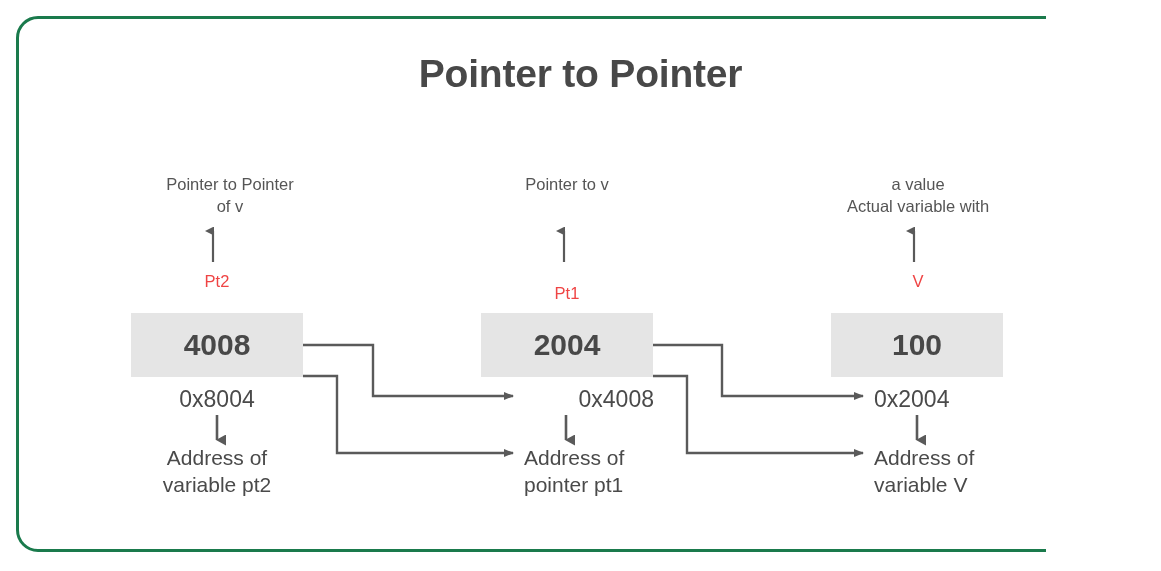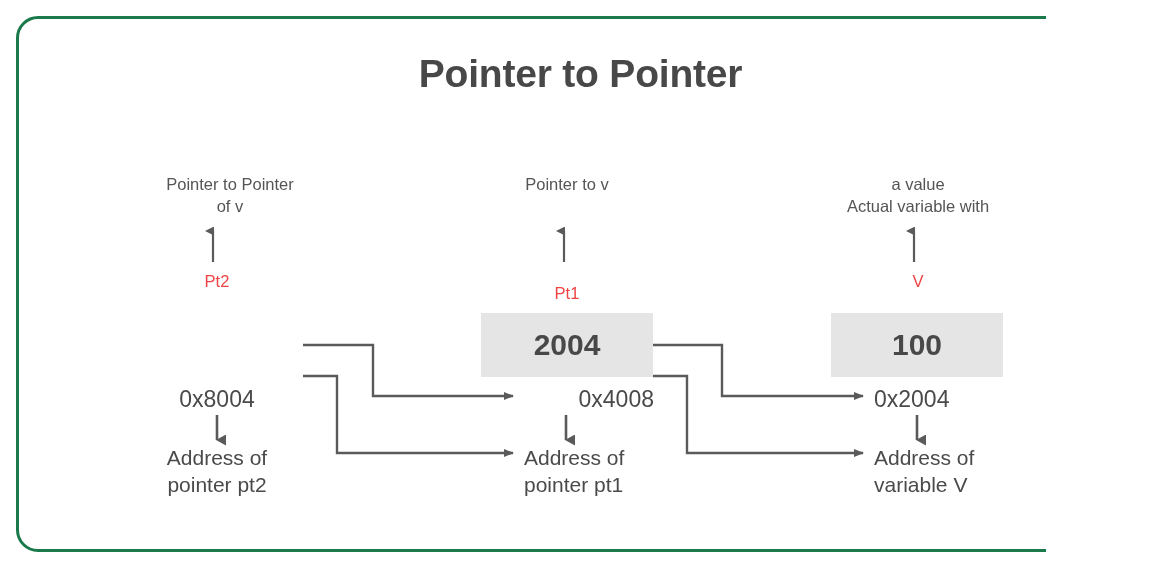--- a/index.html
+++ b/index.html
@@ -122,30 +122,31 @@
 
   <div class="caption" style="left:798px; top:174px; width:240px;">
     <div>a value</div>
     <div>Actual variable with</div>
   </div>
 
   <div class="varname" style="left:152px; top:272px; width:130px;">Pt2</div>
   <div class="varname" style="left:502px; top:284px; width:130px;">Pt1</div>
   <div class="varname" style="left:853px; top:272px; width:130px;">V</div>
 
+  <div class="cell" style="left:131px; top:313px; width:172px; height:64px;">4008</div>
   <div class="cell" style="left:481px; top:313px; width:172px; height:64px;">2004</div>
   <div class="cell" style="left:831px; top:313px; width:172px; height:64px;">100</div>
 
   <div class="addr" style="left:152px; top:386px; width:130px;">0x8004</div>
   <div class="addr" style="left:524px; top:386px; width:130px; text-align:right;">0x4008</div>
   <div class="addr" style="left:874px; top:386px; width:130px; text-align:left;">0x2004</div>
 
   <div class="desc" style="left:142px; top:444px; width:150px;">
     <div>Address of</div>
-    <div>pointer pt2</div>
+    <div>variable pt2</div>
   </div>
 
   <div class="desc" style="left:524px; top:444px; width:160px; text-align:left;">
     <div>Address of</div>
     <div>pointer pt1</div>
   </div>
 
   <div class="desc" style="left:874px; top:444px; width:160px; text-align:left;">
     <div>Address of</div>
     <div>variable V</div>

